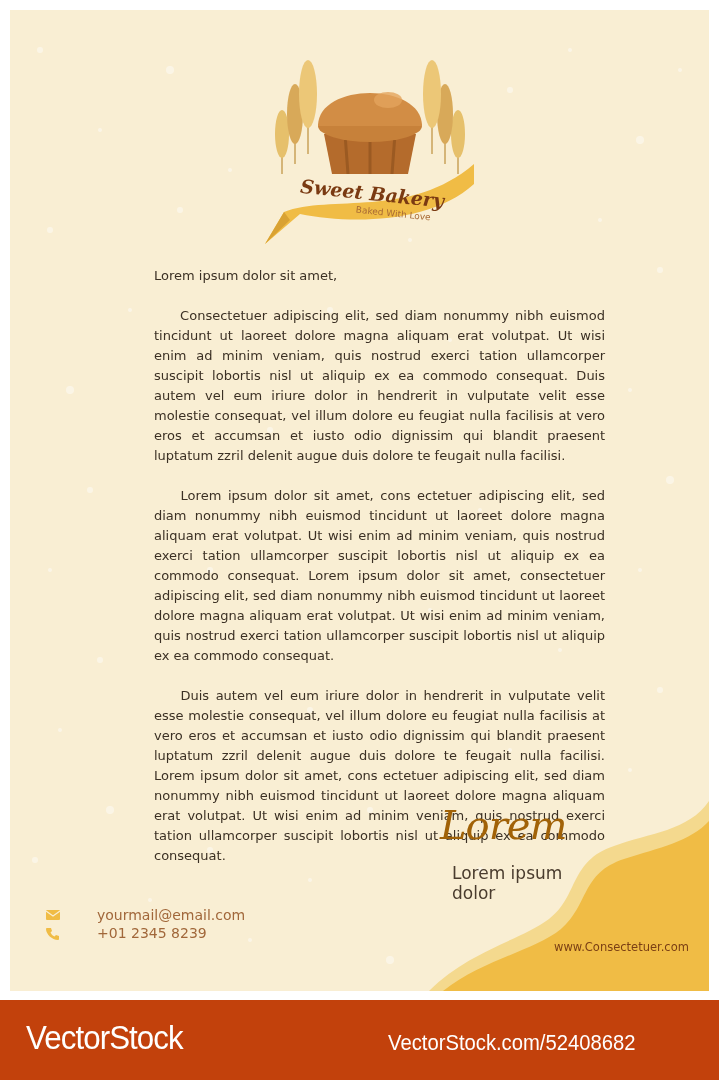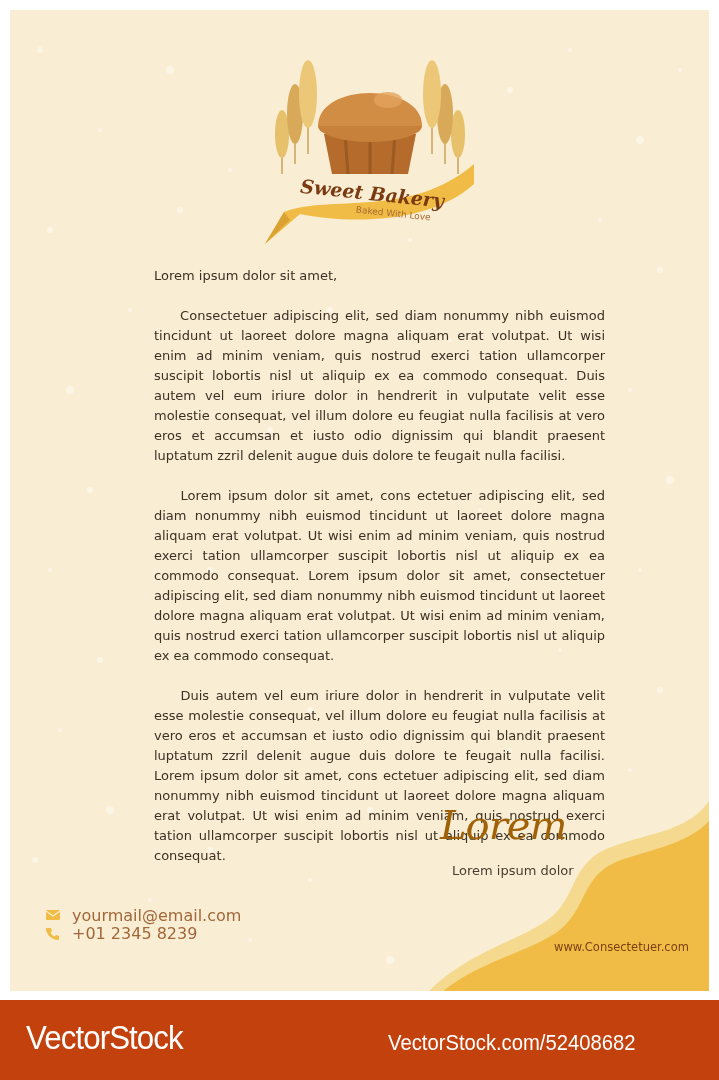--- a/index.html
+++ b/index.html
@@ -23,27 +23,27 @@
     .para { text-align: justify; text-indent: 0; margin-bottom: 20px; }
     .para::first-line { }
 
     .signature-name {
       position: absolute; left: 430px; top: 792px; width: 200px;
       font-family: "DejaVu Serif", serif; font-style: italic;
       font-size: 40px; color: #a16207; letter-spacing: -1px;
     }
     .signature-title {
       position: absolute; left: 442px; top: 853px; width: 150px;
-      font-size: 13px; color: #4a3c2e;
+      font-size: 17px; color: #4a3c2e;
     }
 
     .contact { position: absolute; left: 36px; top: 896px; }
     .contact-row { display: flex; align-items: center; height: 18px; }
     .contact-row .ic { width: 26px; display: flex; align-items: center; }
-    .contact-row .txt { font-size: 16px; color: #a1673a; }
+    .contact-row .txt { font-size: 14px; color: #a1673a; margin-left: 25px; }
 
     .wave { position: absolute; right: 0; bottom: 0; width: 280px; height: 190px; }
     .website {
       position: absolute; left: 544px; top: 930px;
       font-size: 11.5px; color: #7a3f14;
       font-family: "DejaVu Sans", sans-serif;
     }
 
     .footer-bar {
       position: absolute; left: 0; top: 1000px; width: 719px; height: 80px;

